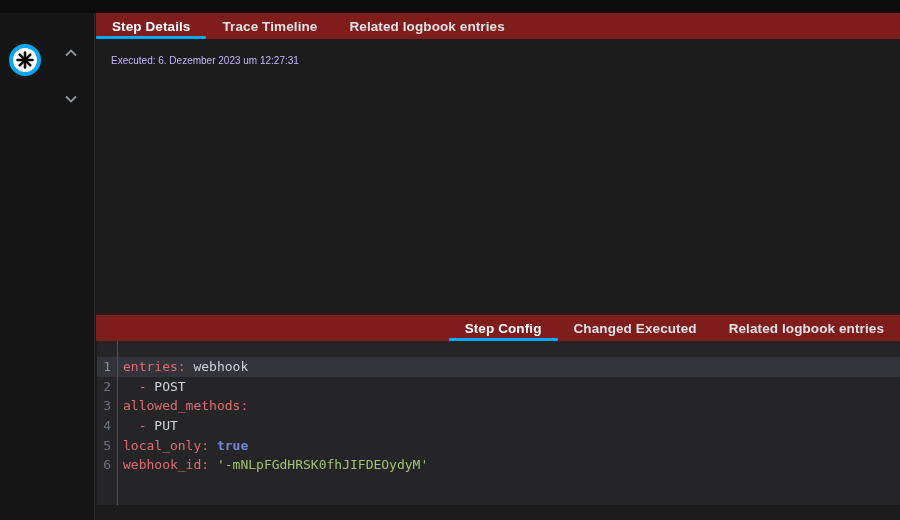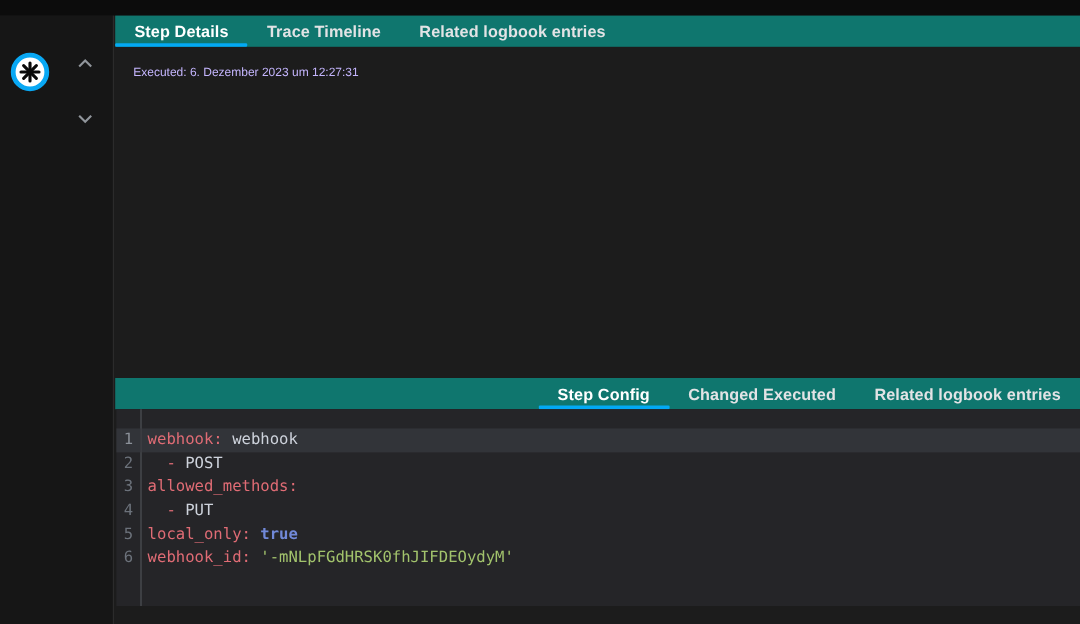--- a/index.html
+++ b/index.html
@@ -11,21 +11,21 @@
   .top-strip{position:absolute;left:0;top:0;width:900px;height:13px;background:#0c0c0c;}
   
   .sidebar{position:absolute;left:0;top:13px;width:95px;height:507px;background:#161616;
            border-right:1px solid #2b2b2b;box-sizing:border-box;}
   .node-btn{position:absolute;left:7px;top:29px;width:36px;height:36px;cursor:pointer;background:none;border:none;padding:0;}
   .nav-btn{position:absolute;left:61px;width:20px;height:20px;cursor:pointer;background:none;border:none;padding:0;}
   .nav-btn.up{top:30px;}
   .nav-btn.down{top:76px;}
   
   .main{position:absolute;left:96px;top:13px;width:804px;height:507px;}
-  .tabbar{position:absolute;left:0;width:804px;height:26px;background:#0f766e;display:flex;align-items:stretch;}
+  .tabbar{position:absolute;left:0;width:804px;height:26px;background:#7f1d1d;display:flex;align-items:stretch;}
   .tabbar.row1{top:0;}
   .tabbar.row2{top:302px;justify-content:flex-end;}
   .tab{display:flex;align-items:center;padding:0 16px;position:relative;cursor:pointer;
        font-size:13.5px;font-weight:bold;color:#e2e3e5;letter-spacing:.1px;white-space:nowrap;}
   .tab.active{color:#ffffff;}
   .tab.active::after{content:"";position:absolute;left:0;right:0;bottom:0;height:3px;background:#03a9f4;border-radius:1px;}
   .executed{position:absolute;left:15px;top:42px;font-size:10px;color:#c4b5fd;}
   
   .editor{position:absolute;left:1px;top:328px;width:803px;height:164px;background:#252528;
           display:flex;font-family:"DejaVu Sans Mono",monospace;font-size:13px;line-height:19.7px;
@@ -108,21 +108,21 @@
   <div class="editor">
     <div class="gutter">
       <div class="num active">1</div>
       <div class="num">2</div>
       <div class="num">3</div>
       <div class="num">4</div>
       <div class="num">5</div>
       <div class="num">6</div>
     </div>
     <div class="code">
-      <div class="line active"><span class="tok-key">webhook:</span><span class="tok-plain"> webhook</span></div>
+      <div class="line active"><span class="tok-key">entries:</span><span class="tok-plain"> webhook</span></div>
       <div class="line"><span class="tok-plain">  </span><span class="tok-key">-</span><span class="tok-plain"> POST</span></div>
       <div class="line"><span class="tok-key">allowed_methods:</span></div>
       <div class="line"><span class="tok-plain">  </span><span class="tok-key">-</span><span class="tok-plain"> PUT</span></div>
       <div class="line"><span class="tok-key">local_only:</span><span class="tok-plain"> </span><span class="tok-bool">true</span></div>
       <div class="line"><span class="tok-key">webhook_id:</span><span class="tok-plain"> </span><span class="tok-string">'-mNLpFGdHRSK0fhJIFDEOydyM'</span></div>
     </div>
   </div>
 
 </div>
 

